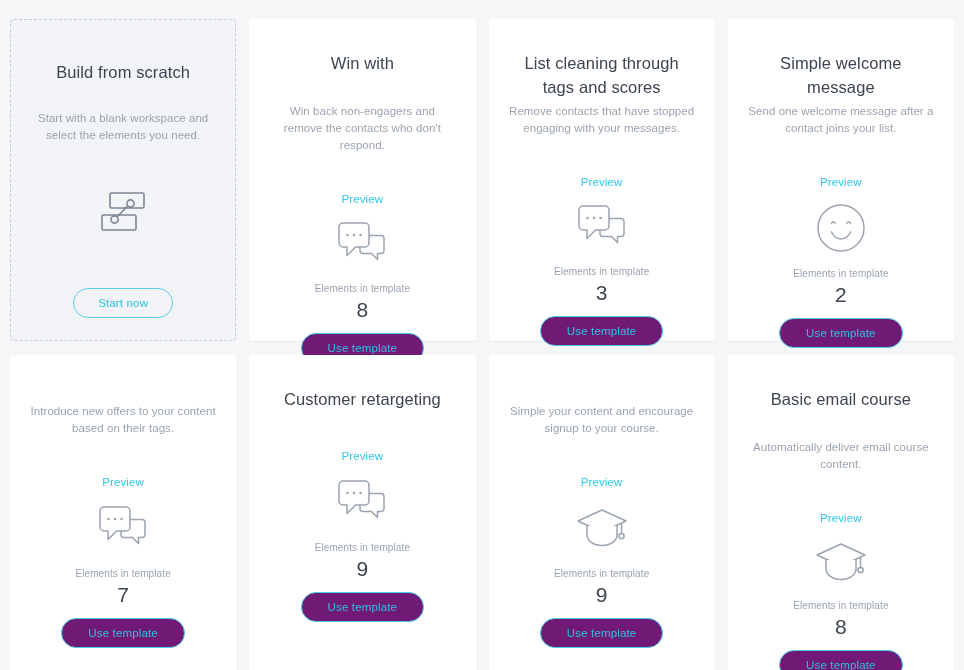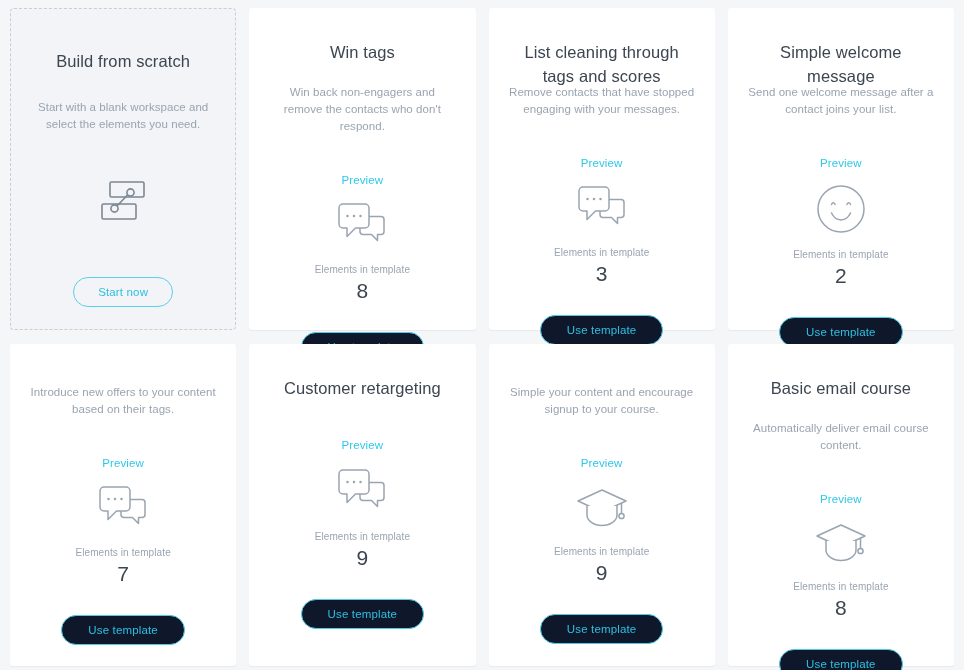--- a/index.html
+++ b/index.html
@@ -8,21 +8,21 @@
     width: 964px;
     height: 670px;
     background: #f4f6f8;
     font-family: "Liberation Sans", sans-serif;
     overflow: hidden;
   }
 
   #grid {
     width: 964px;
     height: 670px;
-    padding: 8px 10px;
+    padding: 19px 10px;
     display: grid;
     grid-template-columns: repeat(4, 1fr);
     grid-template-rows: 322px 322px;
     column-gap: 13px;
     row-gap: 14px;
   }
 
   .card {
     background: #ffffff;
     border-radius: 3px;
@@ -51,21 +51,21 @@
     margin-top: 12px;
     min-height: 24px;
   }
   .card.blank .card-title { margin-top: 20px; }
 
   .card-desc {
     font-size: 11.5px;
     color: #9aa4b0;
     text-align: center;
     line-height: 17px;
-    margin-top: 20px;
+    margin-top: 28px;
     max-width: 186px;
     letter-spacing: 0.05px;
   }
   .card.blank .card-desc { margin-top: 26px; max-width: 196px; }
 
   .preview-link {
     font-size: 11.5px;
     color: #2ec8ea;
     margin-top: 39px;
     cursor: pointer;
@@ -94,24 +94,24 @@
 
   .elements-count {
     font-size: 21px;
     color: #3c4550;
     font-weight: 300;
     margin-top: 3px;
     line-height: 26px;
   }
 
   .btn {
-    margin-top: 28px;
+    margin-top: 10px;
     border: 1px solid #4ecbe6;
     color: #2ec0e0;
-    background: #0f172a;
+    background: #701a75;
     border-radius: 20px;
     font-size: 11.5px;
     font-family: "Liberation Sans", sans-serif;
     padding: 7px 26px;
     cursor: pointer;
     letter-spacing: 0.15px;
     line-height: 14px;
   }
 
   .btn.start-now {
@@ -136,21 +136,21 @@
     <rect x="7" y="28" width="34" height="15" rx="1.5"></rect>
     <line x1="21.5" y1="30.5" x2="33" y2="18.5"></line>
     <circle cx="35.5" cy="16.5" r="3.6" fill="#f2f4f7"></circle>
     <circle cx="19.5" cy="32.5" r="3.6" fill="#f2f4f7"></circle>
   </svg>
       </div>
       <div class="spacer"></div>
       <button class="btn start-now">Start now</button>
     </div>
     <div class="card">
-      <div class="card-title">Win tags</div>
+      <div class="card-title">Win with</div>
       <div class="card-desc">Win back non-engagers and remove the contacts who don't respond.</div>
       <div class="preview-link">Preview</div>
       <div class="icon-wrap">
         <svg width="58" height="50" viewBox="0 0 58 50" fill="none" stroke="#9aa4b0" stroke-width="1.5" stroke-linejoin="round" stroke-linecap="round">
     <path d="M30 16.5h18a3 3 0 0 1 3 3v12a3 3 0 0 1-3 3h-3.5v6l-6-6H30a3 3 0 0 1-3-3v-12a3 3 0 0 1 3-3z" fill="#ffffff"></path>
     <path d="M10 4h22a4 4 0 0 1 4 4v16a4 4 0 0 1-4 4h-9.5l-8.5 8.5V28H10a4 4 0 0 1-4-4V8a4 4 0 0 1 4-4z" fill="#ffffff"></path>
     <circle cx="14.5" cy="16" r="1.25" fill="#9aa4b0" stroke="none"></circle>
     <circle cx="21" cy="16" r="1.25" fill="#9aa4b0" stroke="none"></circle>
     <circle cx="27.5" cy="16" r="1.25" fill="#9aa4b0" stroke="none"></circle>
   </svg>

